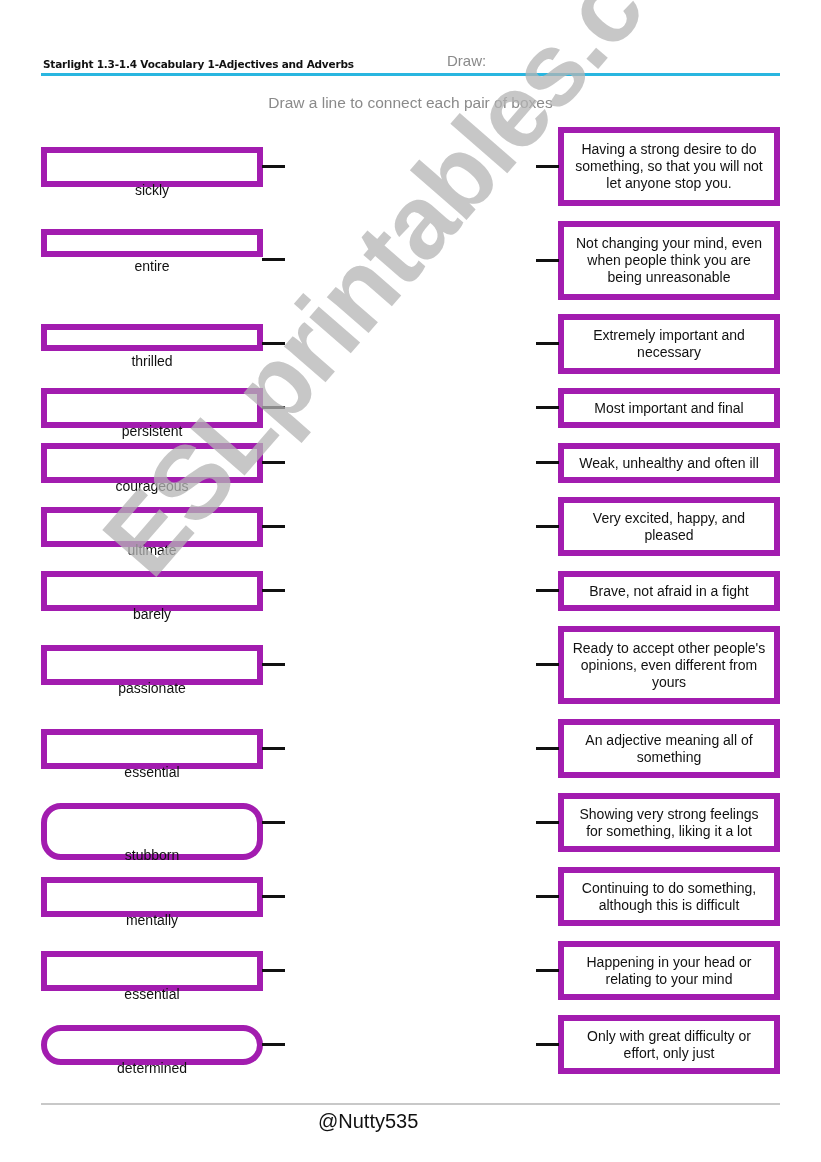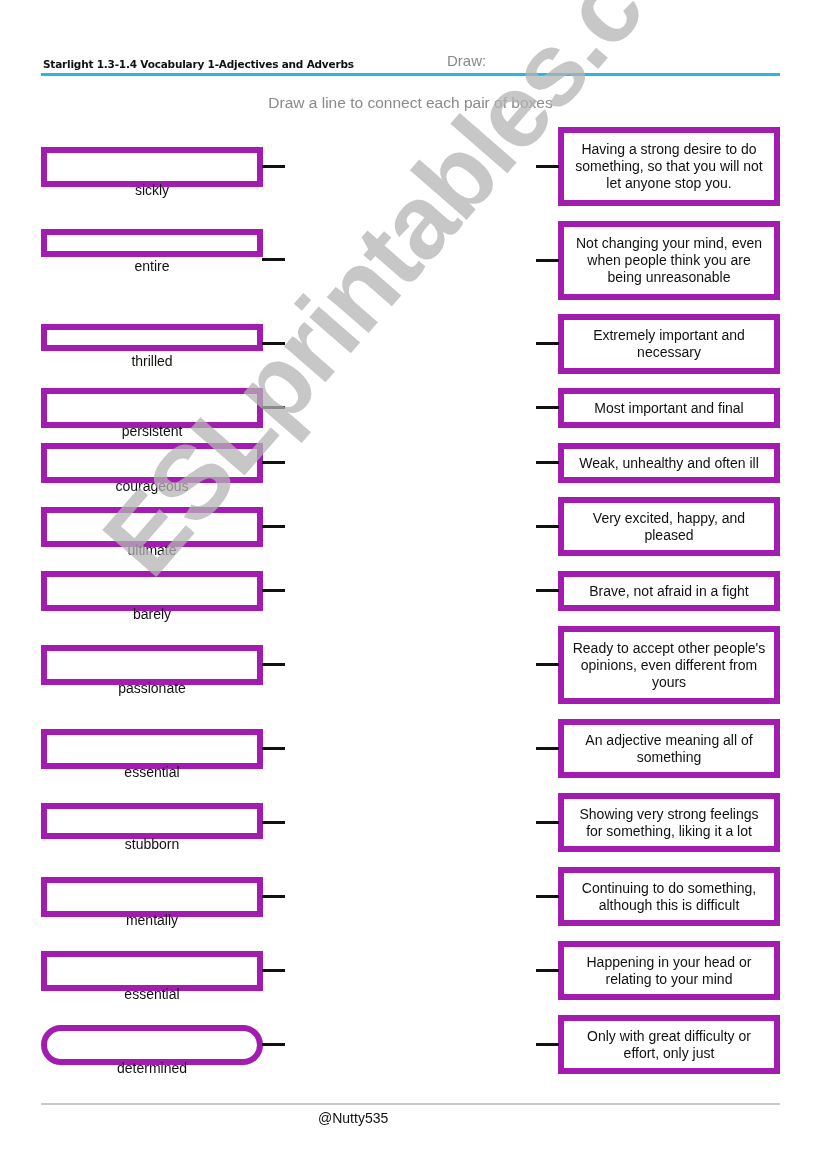--- a/index.html
+++ b/index.html
@@ -101,21 +101,21 @@
       left: 41px;
       top: 1103px;
       width: 739px;
       height: 2px;
       background: #c8c8c8;
     }
     .footer-text {
       position: absolute;
       left: 318px;
       top: 1110px;
-      font-size: 14px;
+      font-size: 20px;
       color: #111;
     }
   </style>
 </head>
 <body>
 
 <div class="doc-title">Starlight 1.3-1.4 Vocabulary 1-Adjectives and Adverbs</div>
 <div class="name-label">Draw:</div>
 <div class="header-rule"></div>
 <div class="instructions">Draw a line to connect each pair of boxes</div>
@@ -150,21 +150,21 @@
     </div>
     <div class="stub left" style="top: 589px;"></div>
     <div class="box left" style="top: 645px; height: 40px;">
       <span>passionate</span>
     </div>
     <div class="stub left" style="top: 663px;"></div>
     <div class="box left" style="top: 729px; height: 40px;">
       <span>essential</span>
     </div>
     <div class="stub left" style="top: 747px;"></div>
-    <div class="box left" style="top: 803px; height: 36px;">
+    <div class="box left" style="top: 803px; height: 57px; border-radius: 20px;">
       <span>stubborn</span>
     </div>
     <div class="stub left" style="top: 821px;"></div>
     <div class="box left" style="top: 877px; height: 40px;">
       <span>mentally</span>
     </div>
     <div class="stub left" style="top: 895px;"></div>
     <div class="box left" style="top: 951px; height: 40px;">
       <span>essential</span>
     </div>

